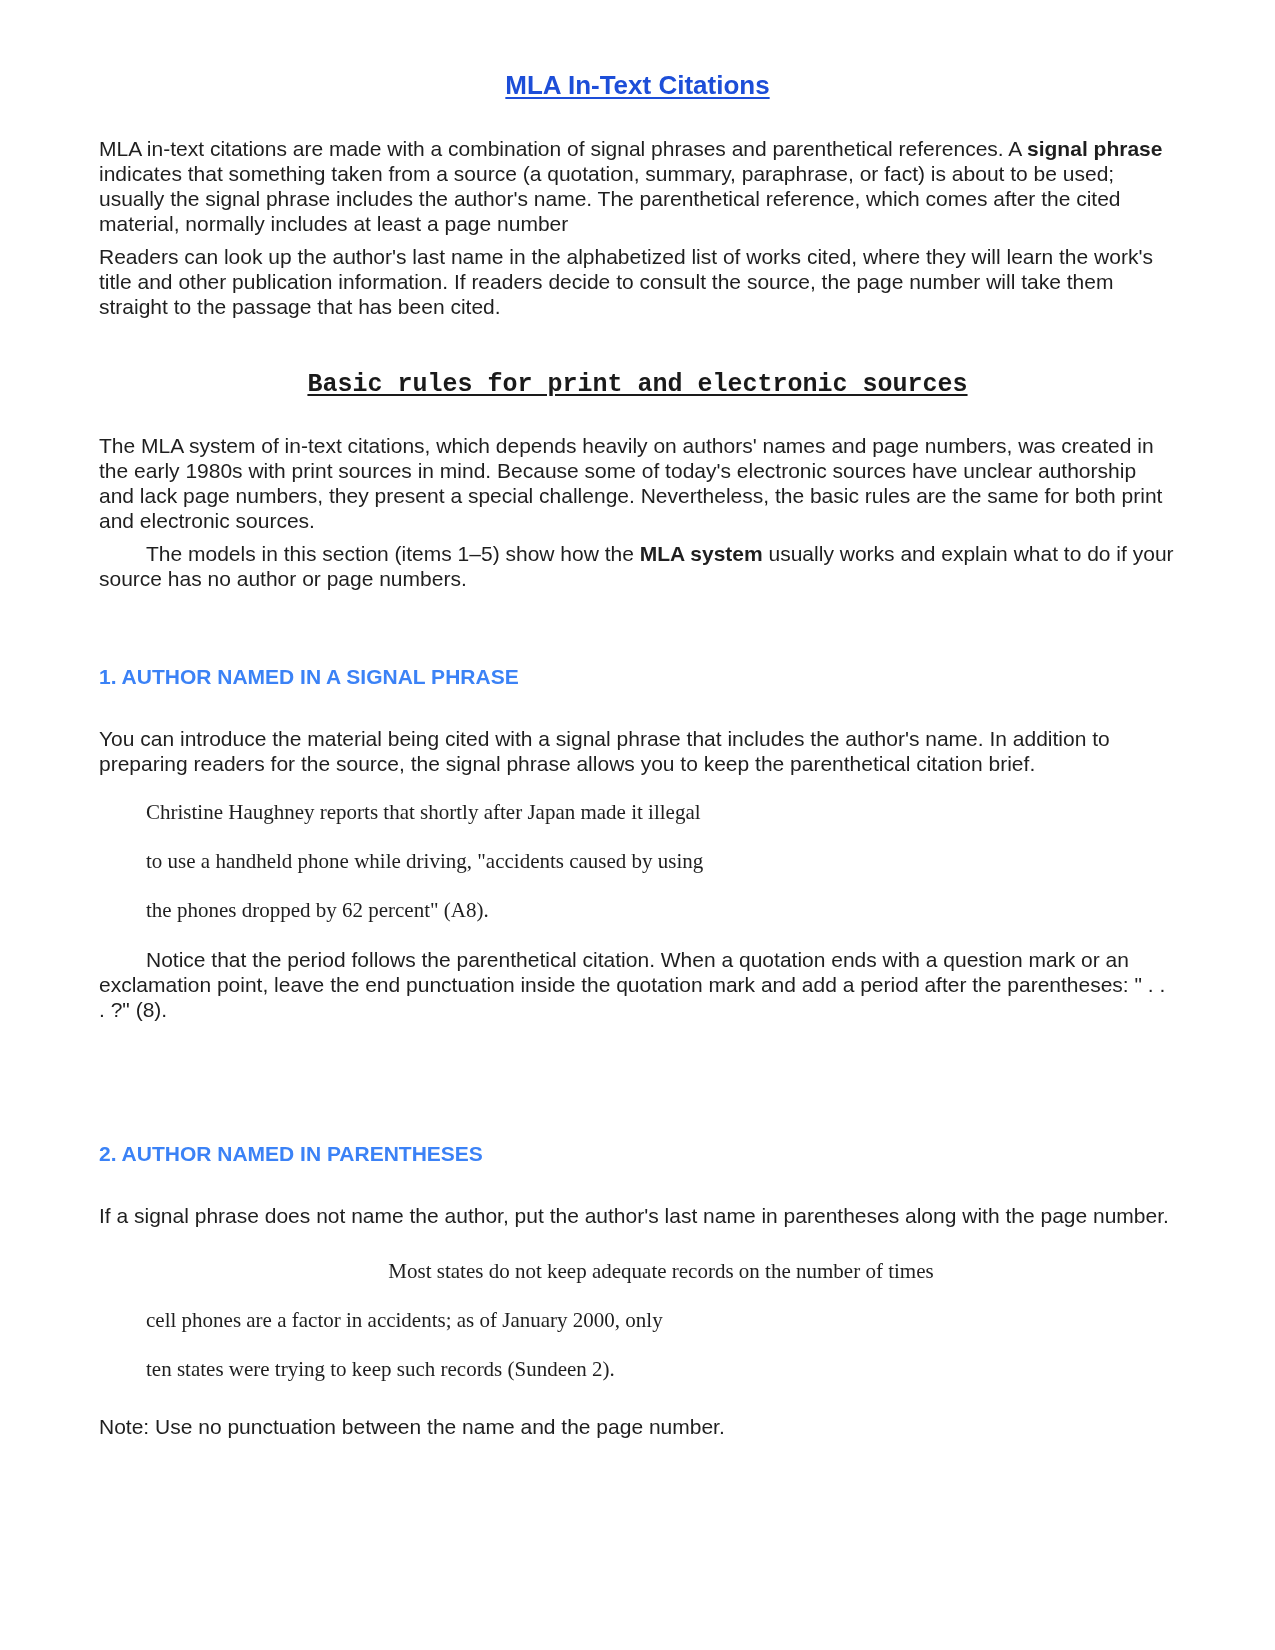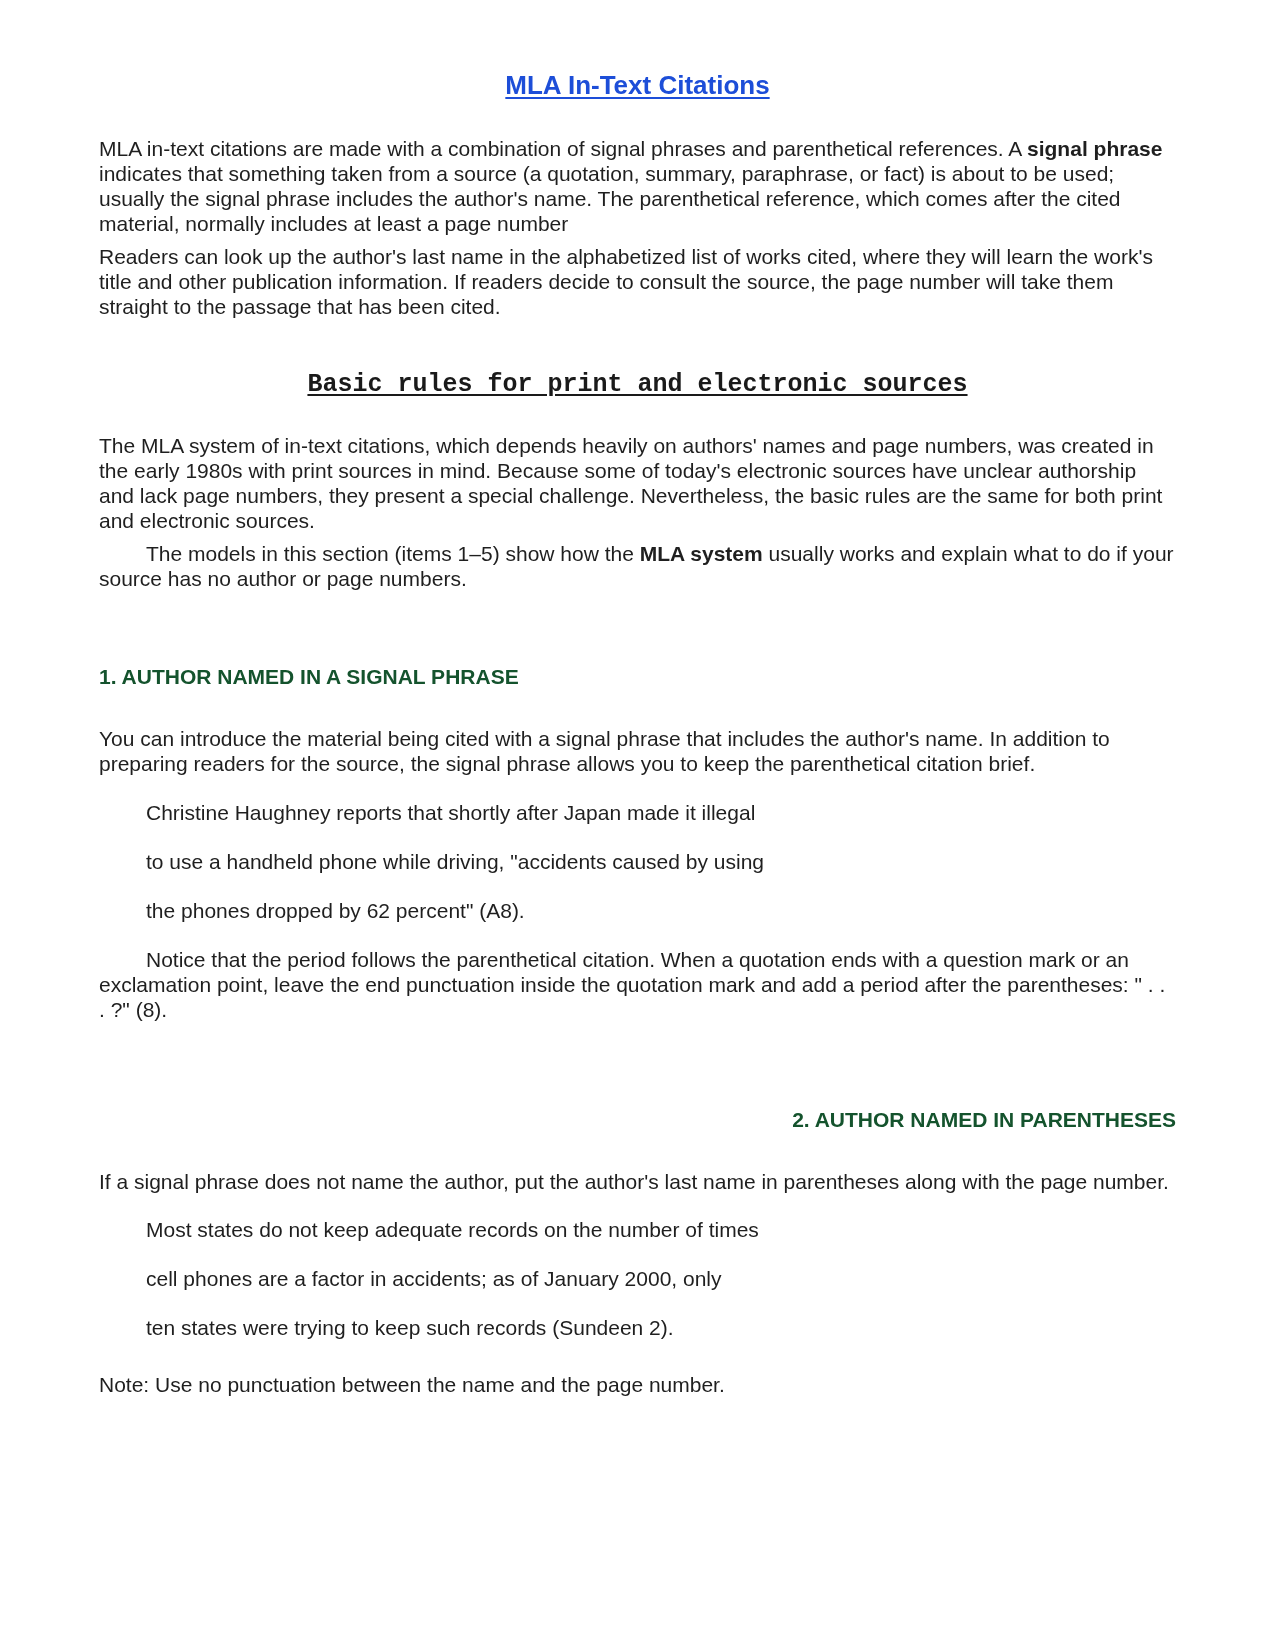--- a/index.html
+++ b/index.html
@@ -43,32 +43,33 @@
     text-decoration: underline;
     text-decoration-thickness: 2px;
     text-underline-offset: 3px;
     font-family: Liberation Mono, monospace;
   }
   .sec-h {
     margin: 73px 0 37px 0;
     font-size: 21px;
     line-height: 25px;
     font-weight: bold;
-    color: #14532d;
+    color: #3b82f6;
   }
-  .sec-h.mt-85 { margin-top: 85px; text-align: right; }
+  .sec-h.mt-85 { margin-top: 119px; }
   p.body {
     margin: 0 0 8px 0;
   }
   p.body.indent-first { text-indent: 47px; }
   p.ex {
     margin: 24px 0;
     padding-left: 47px;
+    font-family: Liberation Serif, serif;
   }
-  p.ex.mt-31 { margin-top: 23px; }
+  p.ex.mt-31 { margin-top: 31px; text-align: center; }
   p.body.mt-44 { margin-top: 44px; }
   p.note { margin: 32px 0 0 0; }
 </style>
 </head>
 <body>
 
 <div class="page">
 
   <h1 class="doc-title">MLA In-Text Citations</h1>
 

